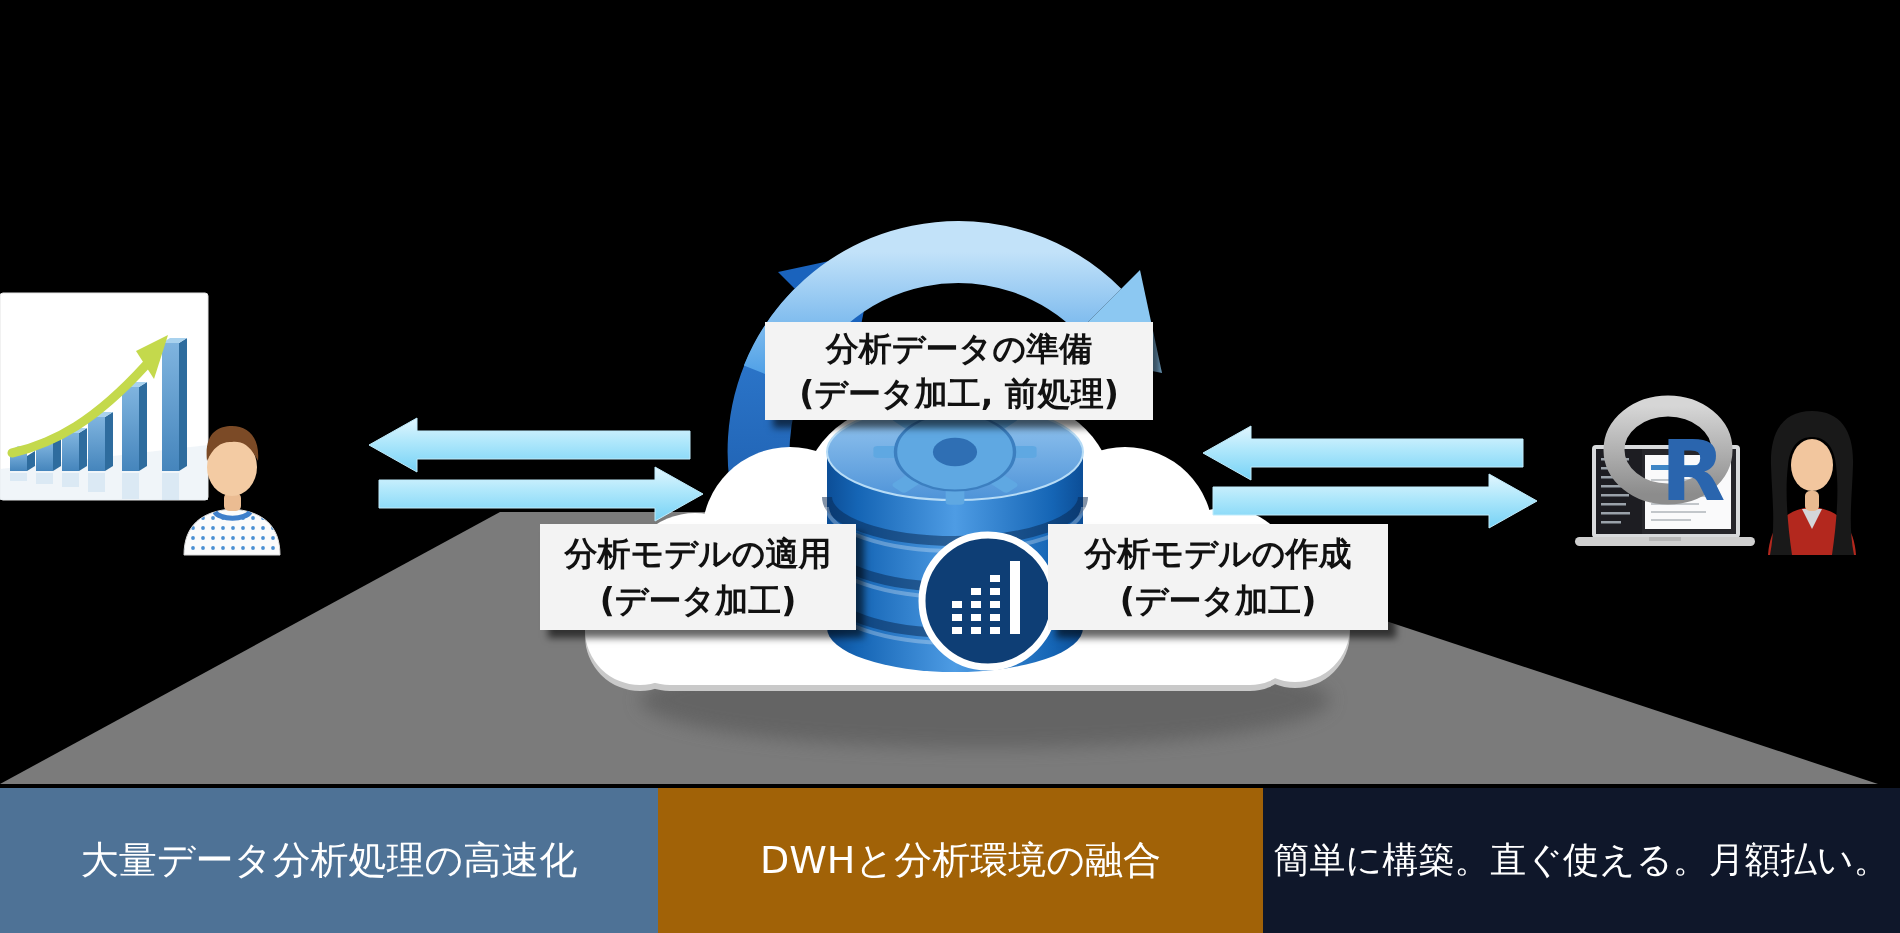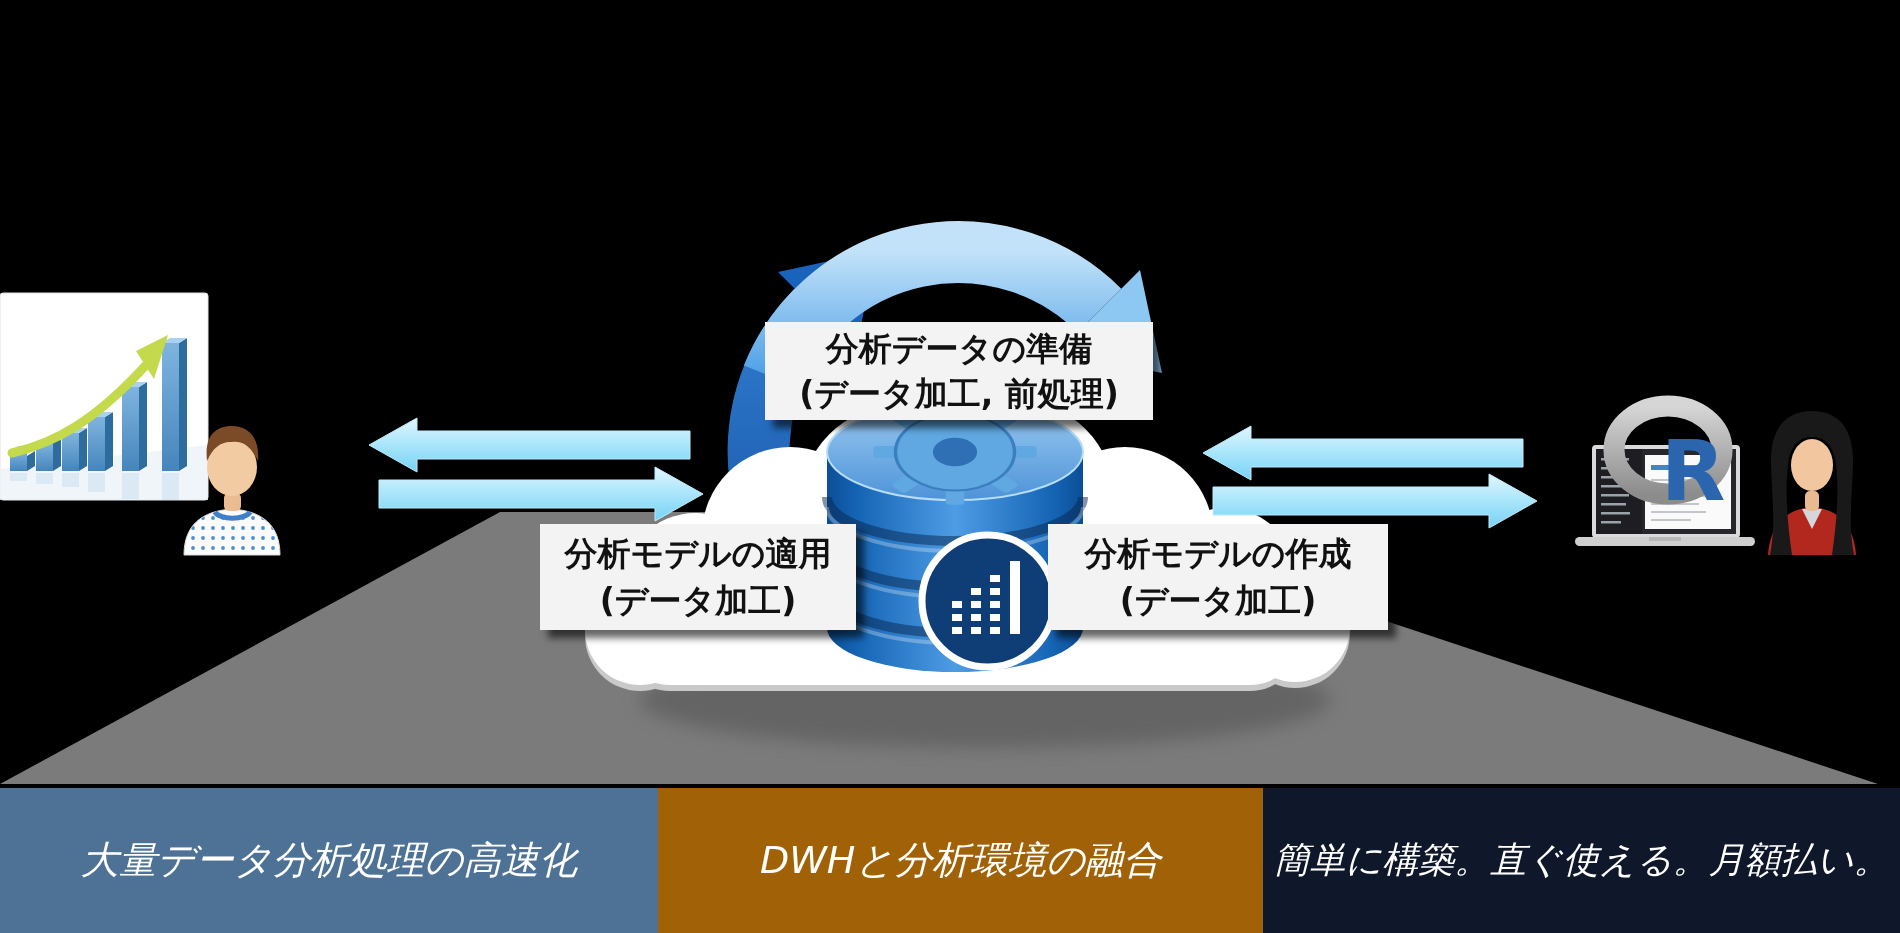--- a/index.html
+++ b/index.html
@@ -14,21 +14,21 @@
     display:flex;flex-direction:column;align-items:center;justify-content:center;
     color:#111;font-weight:700;text-align:center;z-index:5;
   }
   .label-box span{display:block;line-height:47px;font-size:33px;white-space:nowrap;}
   #top-label{left:765px;top:322px;width:388px;height:98px;}
   #top-label span{line-height:45px;}
   #left-label{left:540px;top:524px;width:316px;height:106px;}
   #right-label{left:1048px;top:524px;width:340px;height:106px;}
   #banner{
     position:absolute;left:0;top:784px;width:1900px;height:149px;
-    display:flex;border-top:4px solid #000;box-sizing:border-box;z-index:6;font-style:italic;
+    display:flex;border-top:4px solid #000;box-sizing:border-box;z-index:6;
   }
   .banner-box{
     display:flex;align-items:center;justify-content:center;
     color:#fff;height:100%;white-space:nowrap;
   }
   #banner-box-0{width:658px;background:#4e7296;font-size:38px;}
   #banner-box-1{width:605px;background:#a16207;font-size:38px;}
   #banner-box-2{width:637px;background:#0f172a;font-size:36px;}
 </style>
 </head>

